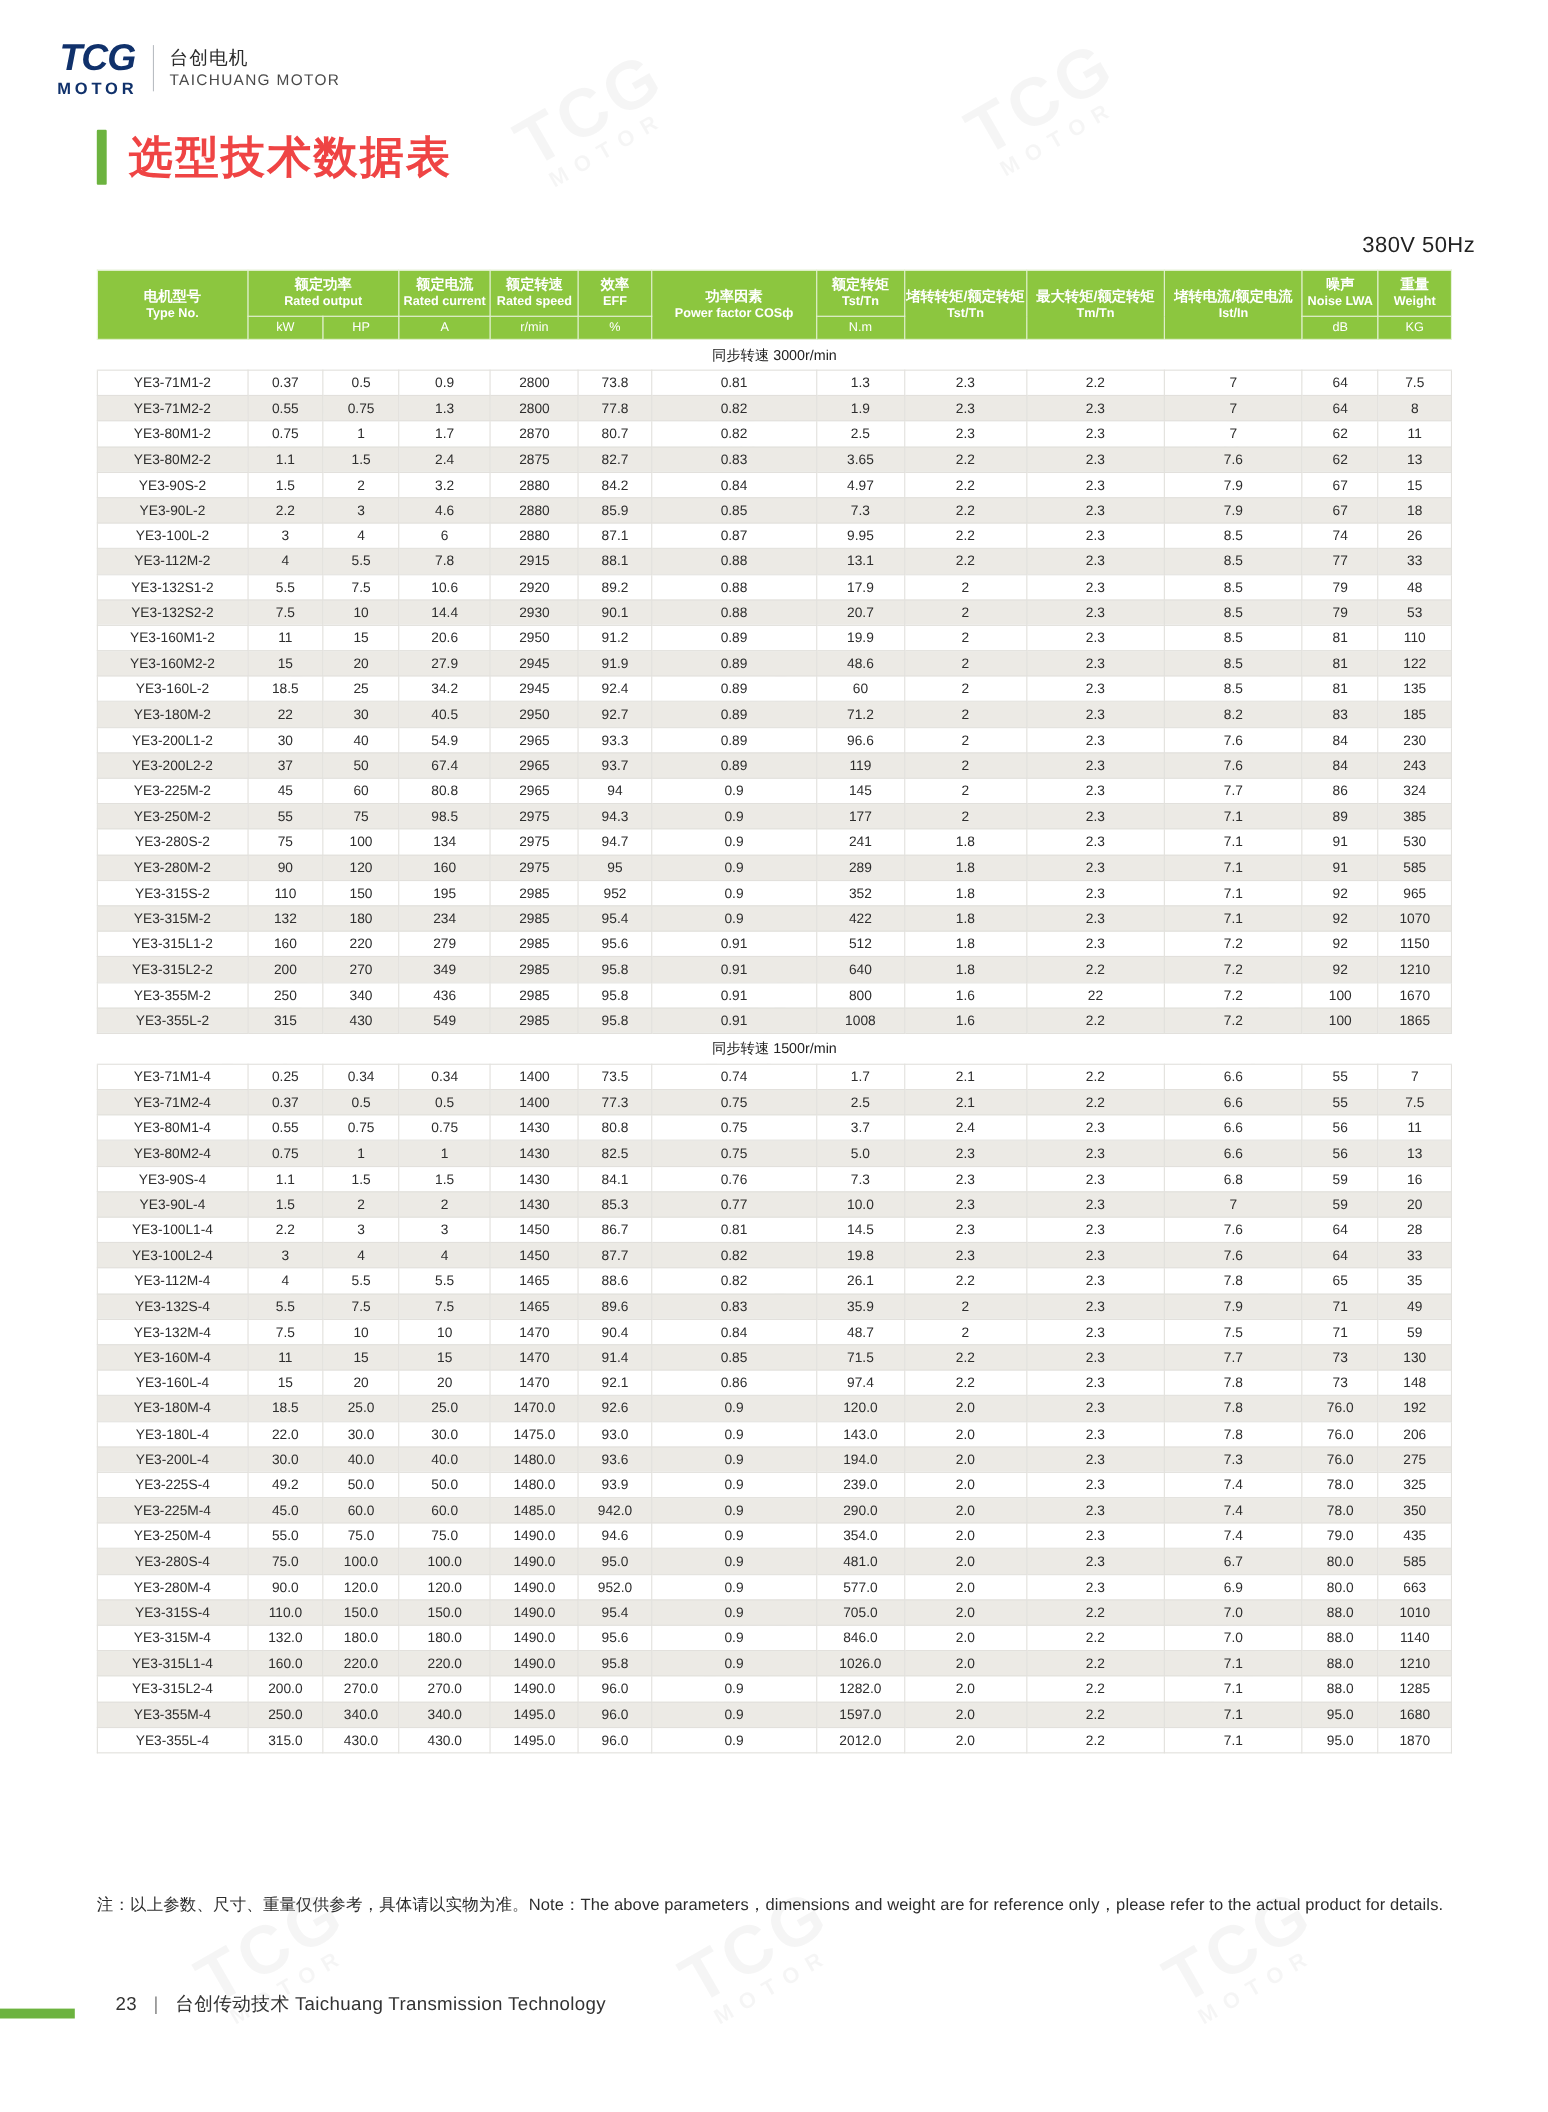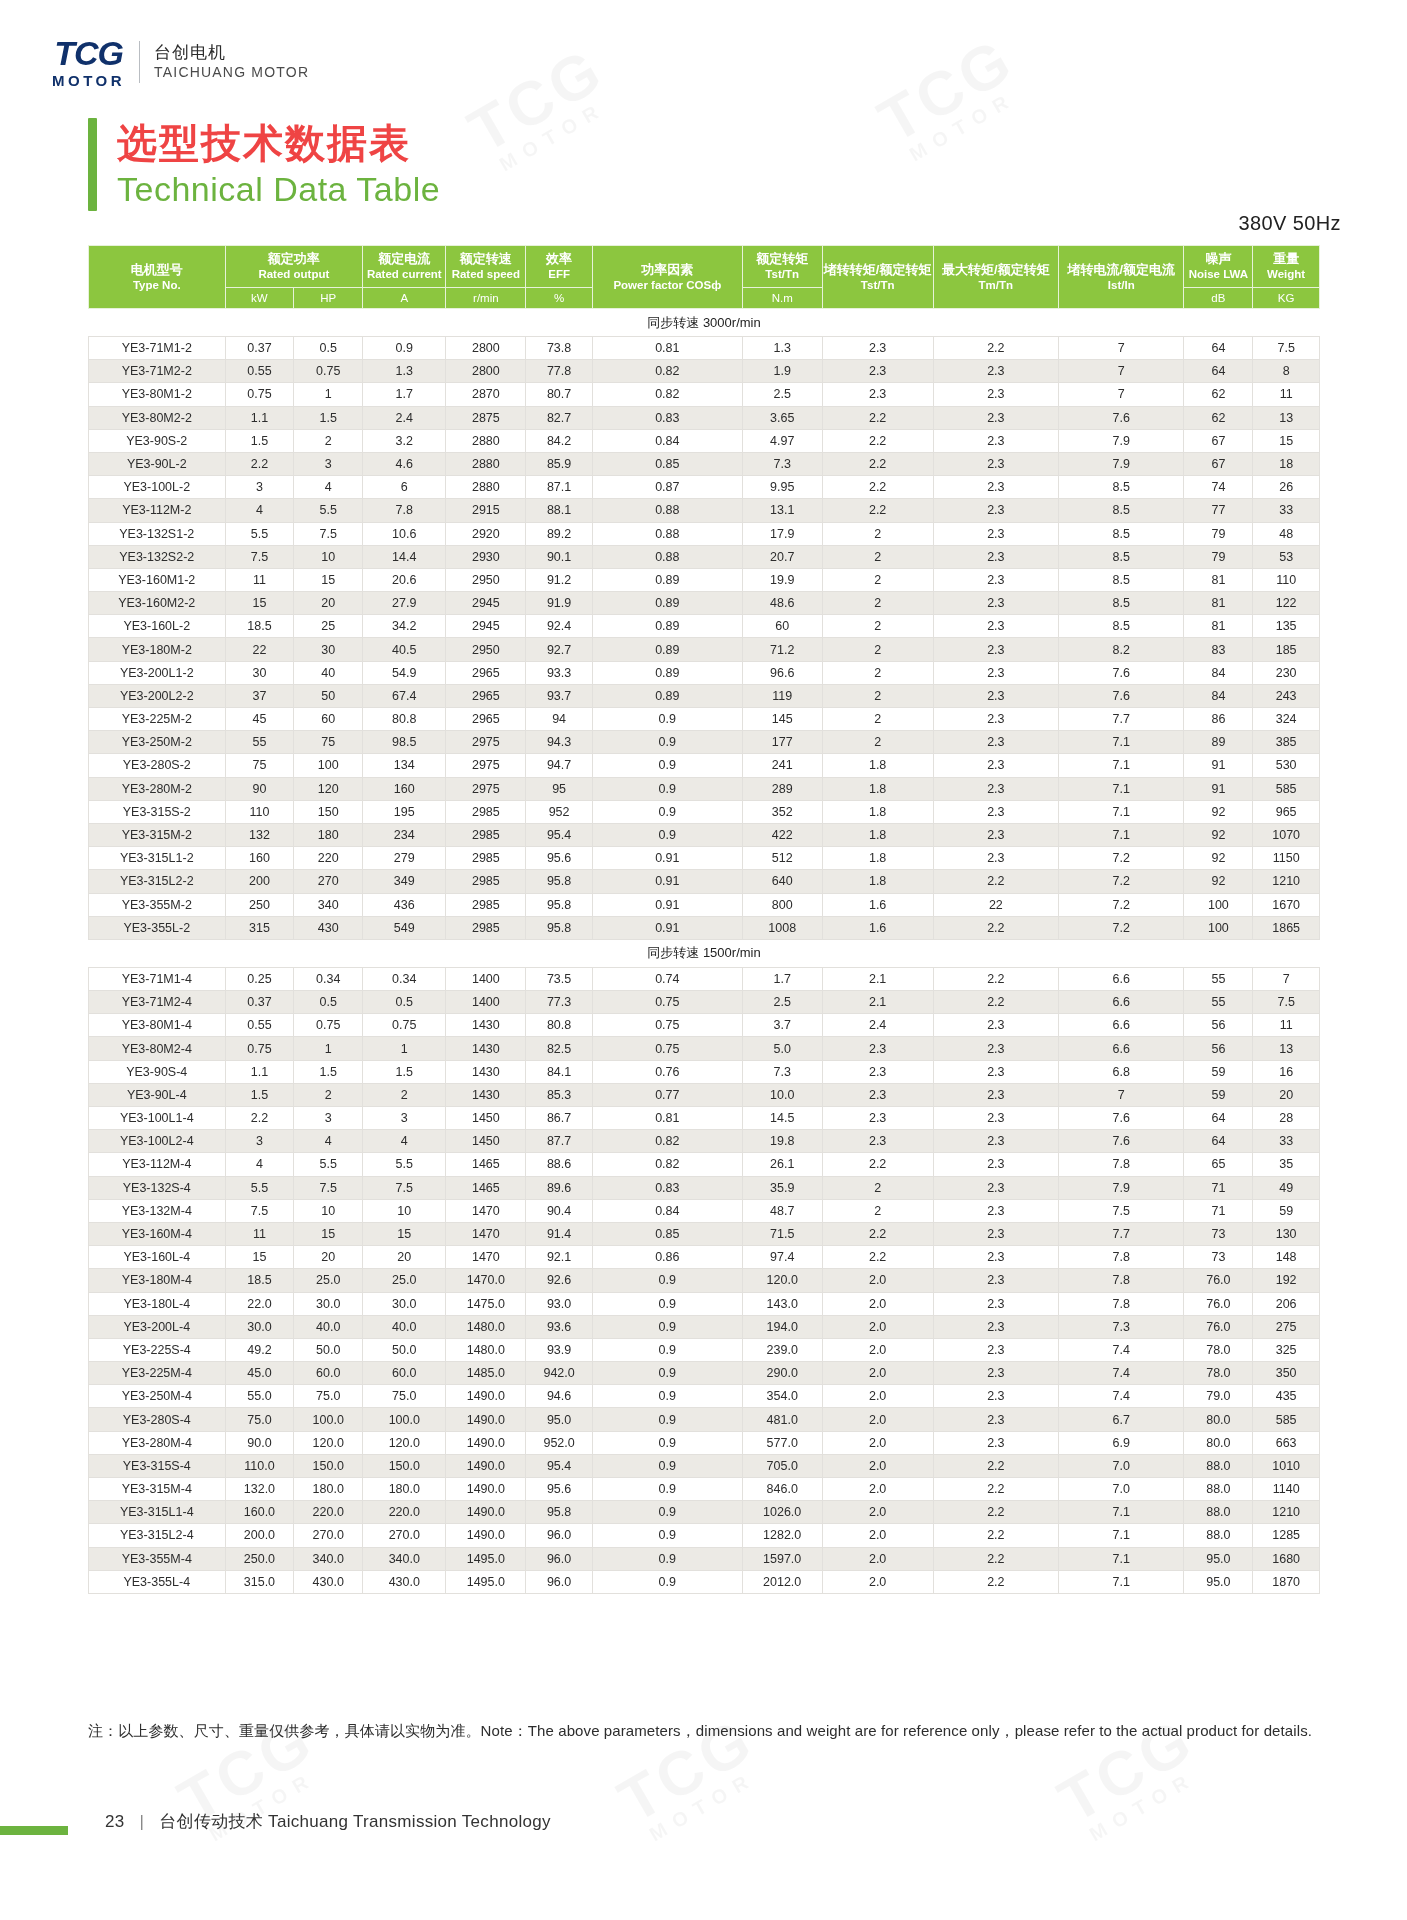--- a/index.html
+++ b/index.html
@@ -191,21 +191,20 @@
     <div>
       <div class="logo-cn">台创电机</div>
       <div class="logo-en">TAICHUANG MOTOR</div>
     </div>
   </div>
 
   <div class="title-wrap">
     <div class="title-bar"></div>
     <div>
       <div class="title-cn">选型技术数据表</div>
-      <div class="title-en">Technical Data Table</div>
     </div>
   </div>
 
   <div class="voltage">380V 50Hz</div>
 
   <div class="table-wrap">
     <table>
       <colgroup>
         <col style="width:123px">
           <col style="width:62px">

